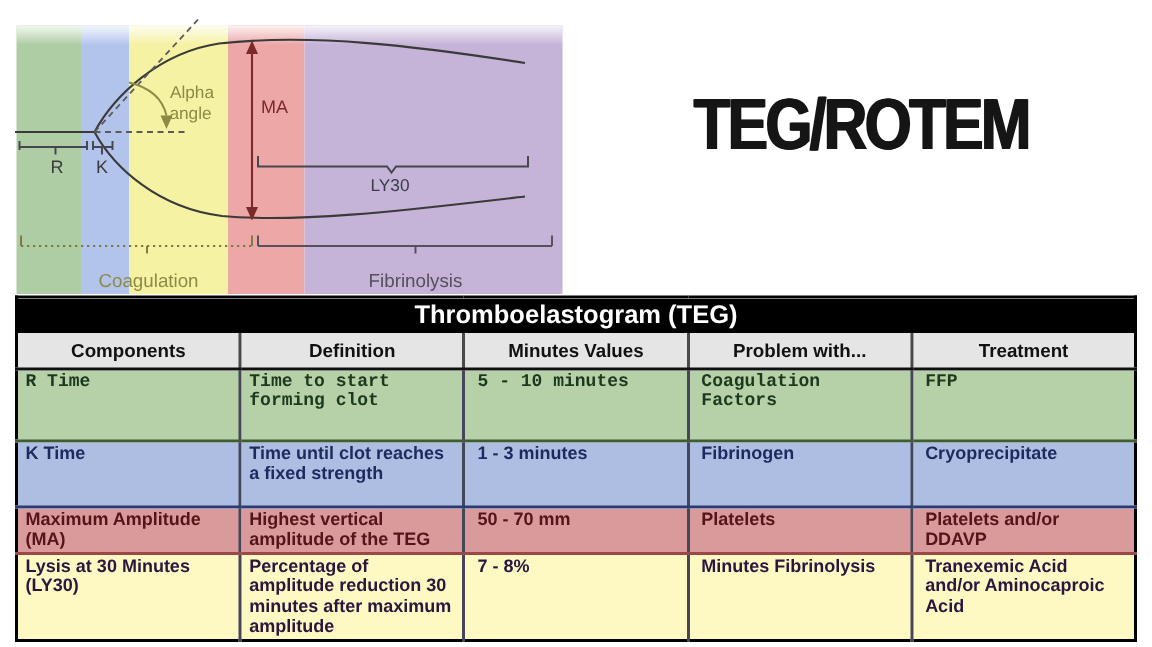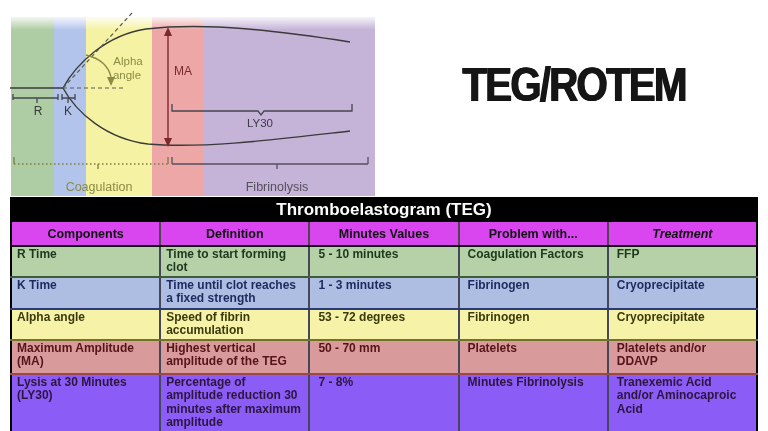--- a/index.html
+++ b/index.html
@@ -22,27 +22,27 @@
     text-shadow:0.6px 0 0 #151515,-0.6px 0 0 #151515;}
 
   
   .teg-table{position:absolute;left:10px;top:197px;width:748px;border-collapse:collapse;
     table-layout:fixed;border:2px solid #000;}
   .teg-table th,.teg-table td{padding:1px 5px;line-height:1.12;overflow:hidden;}
   .title-row th{height:19px;font-size:17px;font-weight:bold;text-align:center;
     border-bottom:2px solid #000;}
   .header-row th{height:21px;font-size:12.5px;font-weight:bold;text-align:center;
     border-right:2px solid #4a4a4a;border-bottom:2px solid #101010;}
-  .header-row th:last-child{border-right:none;font-style:italic;}
+  .header-row th:last-child{border-right:none;}
   tbody td{font-size:12px;font-weight:bold;vertical-align:top;
     border-right:2px solid #46465a;border-bottom:2.5px solid var(--rb,#333);}
   tbody td:last-child{border-right:none;}
   tbody tr:last-child td{border-bottom:none;}
-  tbody tr:nth-child(1){height:31px;}
-  tbody tr:nth-child(2){height:32px;}
+  tbody tr:nth-child(1){height:48px;font-family:Liberation Mono, monospace;}
+  tbody tr:nth-child(2){height:44px;}
   tbody tr:nth-child(3){height:23px;}
   tbody tr:nth-child(4){height:34px;}
   tbody tr:nth-child(5){height:47px;}
   td.c-left{text-align:left;}
   td.c-center{text-align:left;padding:1px 8px;}
 </style>
 </head>
 <body>
 
 <div class="slide">
@@ -94,21 +94,21 @@
     <text class="dlabel" x="269" y="183" text-anchor="middle" font-size="12.5" fill="#55505c">Fibrinolysis</text>
   </svg>
 
   <h1 class="slide-title">TEG/ROTEM</h1>
 
   <table class="teg-table">
     <thead>
       <tr class="title-row" style="background-color: rgb(0, 0, 0); color: rgb(255, 255, 255);">
         <th colspan="5">Thromboelastogram (TEG)</th>
       </tr>
-      <tr class="header-row" style="background-color: #d946ef; color: rgb(17, 17, 17);">
+      <tr class="header-row" style="background-color: #e5e5e5; color: rgb(17, 17, 17);">
         <th style="width:150px">Components</th>
         <th style="width:210px">Definition</th>
         <th style="width:110px">Minutes Values</th>
         <th style="width:123px">Problem with...</th>
         <th style="width:155px">Treatment</th>
       </tr>
     </thead>
     <tbody>
       <tr style="background-color: rgb(182, 208, 168); color: rgb(27, 58, 29); --rb: #3e5c38;">
         <td class="c-left">R Time</td>
@@ -117,35 +117,28 @@
         <td class="c-center">Coagulation Factors</td>
         <td class="c-center">FFP</td>
       </tr>
       <tr style="background-color: rgb(174, 190, 226); color: rgb(28, 42, 94); --rb: #2c3a72;">
         <td class="c-left">K Time</td>
         <td class="c-left">Time until clot reaches a fixed strength</td>
         <td class="c-center">1 - 3 minutes</td>
         <td class="c-center">Fibrinogen</td>
         <td class="c-center">Cryoprecipitate</td>
       </tr>
-      <tr style="background-color: rgb(246, 243, 169); color: rgb(59, 58, 12); --rb: #73722c;">
-        <td class="c-left">Alpha angle</td>
-        <td class="c-left">Speed of fibrin accumulation</td>
-        <td class="c-center">53 - 72 degrees</td>
-        <td class="c-center">Fibrinogen</td>
-        <td class="c-center">Cryoprecipitate</td>
-      </tr>
       <tr style="background-color: rgb(216, 154, 155); color: rgb(84, 20, 25); --rb: #9c4848;">
         <td class="c-left">Maximum Amplitude (MA)</td>
         <td class="c-left">Highest vertical amplitude of the TEG</td>
         <td class="c-center">50 - 70 mm</td>
         <td class="c-center">Platelets</td>
         <td class="c-center">Platelets and/or DDAVP</td>
       </tr>
-      <tr style="background-color: #8b5cf6; color: rgb(44, 22, 64); --rb: #4c3a62;">
+      <tr style="background-color: #fef9c3; color: rgb(44, 22, 64); --rb: #4c3a62;">
         <td class="c-left">Lysis at 30 Minutes (LY30)</td>
         <td class="c-left">Percentage of amplitude reduction 30 minutes after maximum amplitude</td>
         <td class="c-center">7 - 8%</td>
         <td class="c-center">Minutes Fibrinolysis</td>
         <td class="c-center">Tranexemic Acid and/or Aminocaproic Acid</td>
       </tr>
     </tbody>
   </table>
 </div>
 

